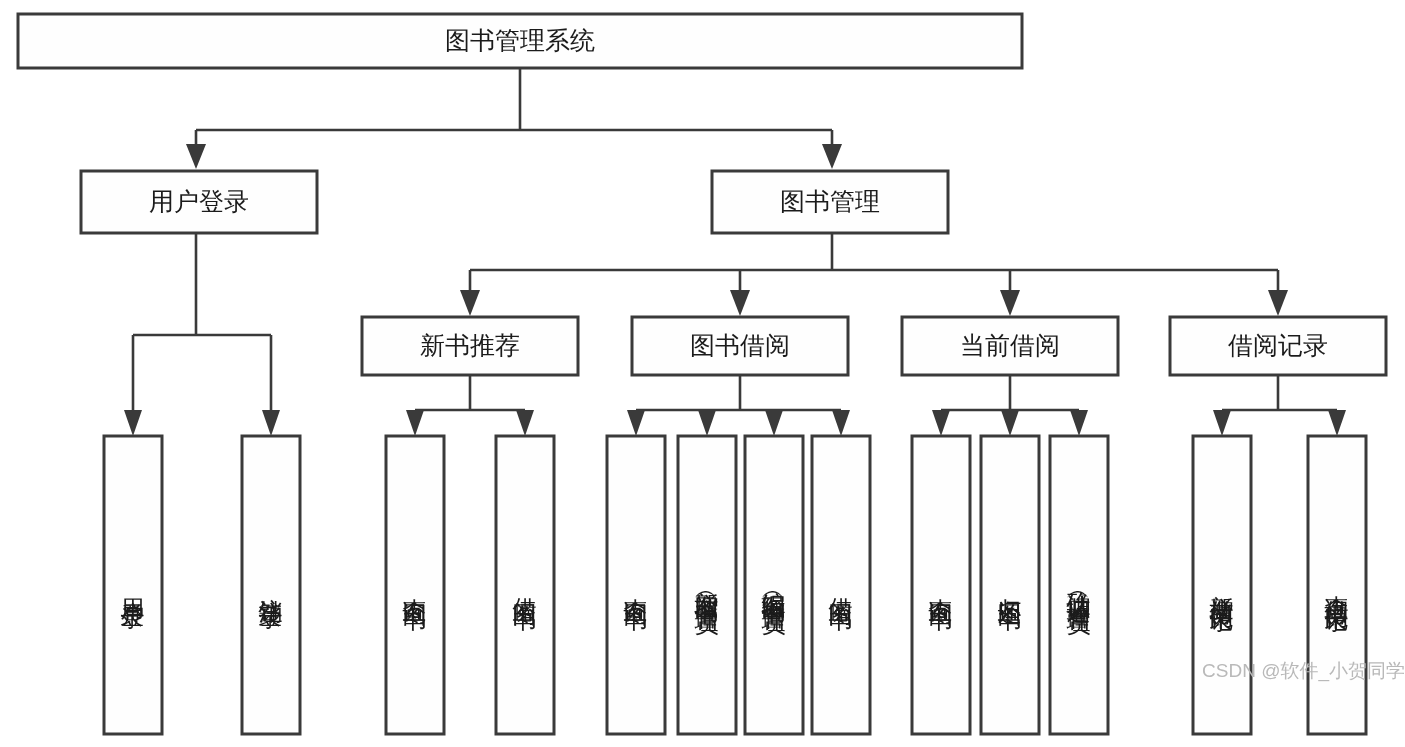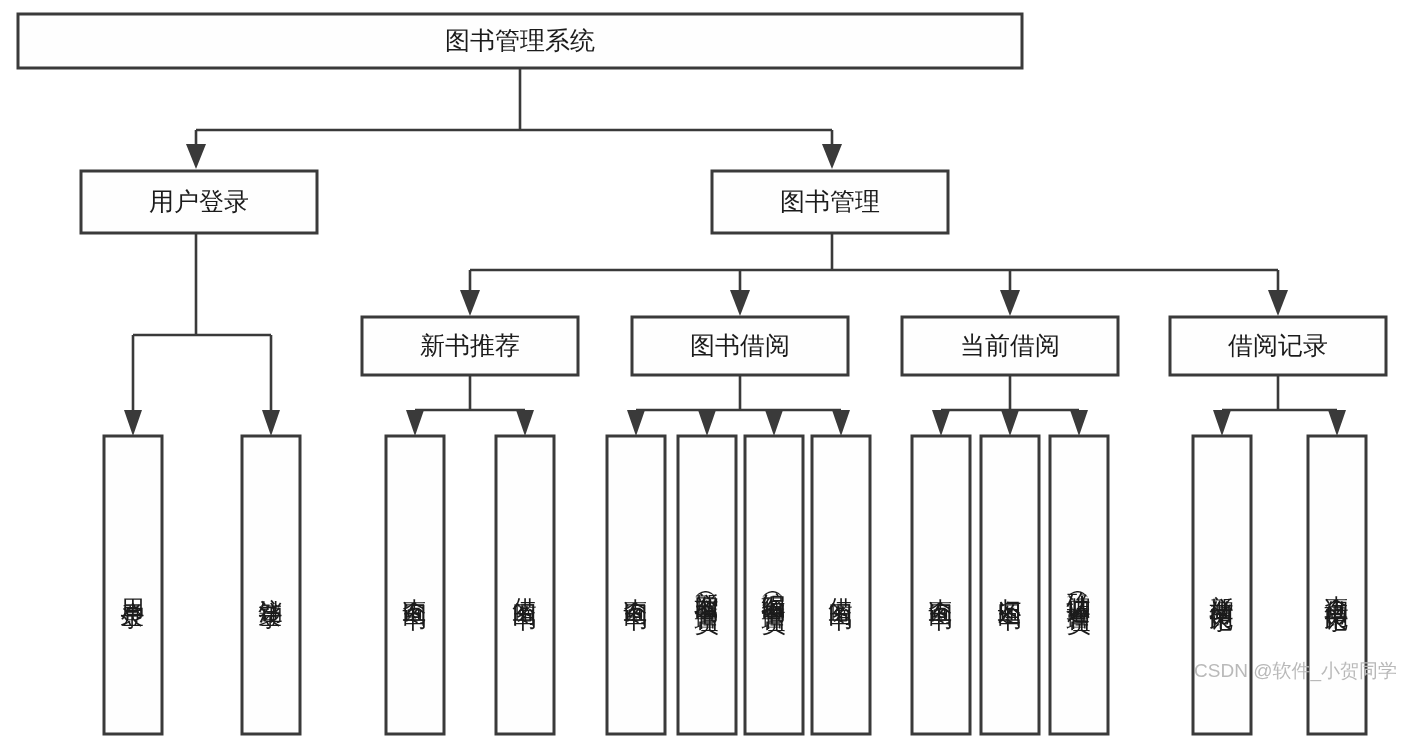--- a/index.html
+++ b/index.html
@@ -59,21 +59,21 @@
     color: #1b1b1b;
     letter-spacing: 3px;
     display: flex;
     align-items: center;
     justify-content: center;
     white-space: nowrap;
     pointer-events: none;
   }
   .watermark {
     position: absolute;
-    right: 8px;
+    right: 0;
     bottom: 4px;
     font-family: "Liberation Sans", "DejaVu Sans", sans-serif;
     font-size: 19px;
     color: #b9b9b9;
     white-space: nowrap;
     user-select: none;
   }
 </style>
 </head>
 <body>

